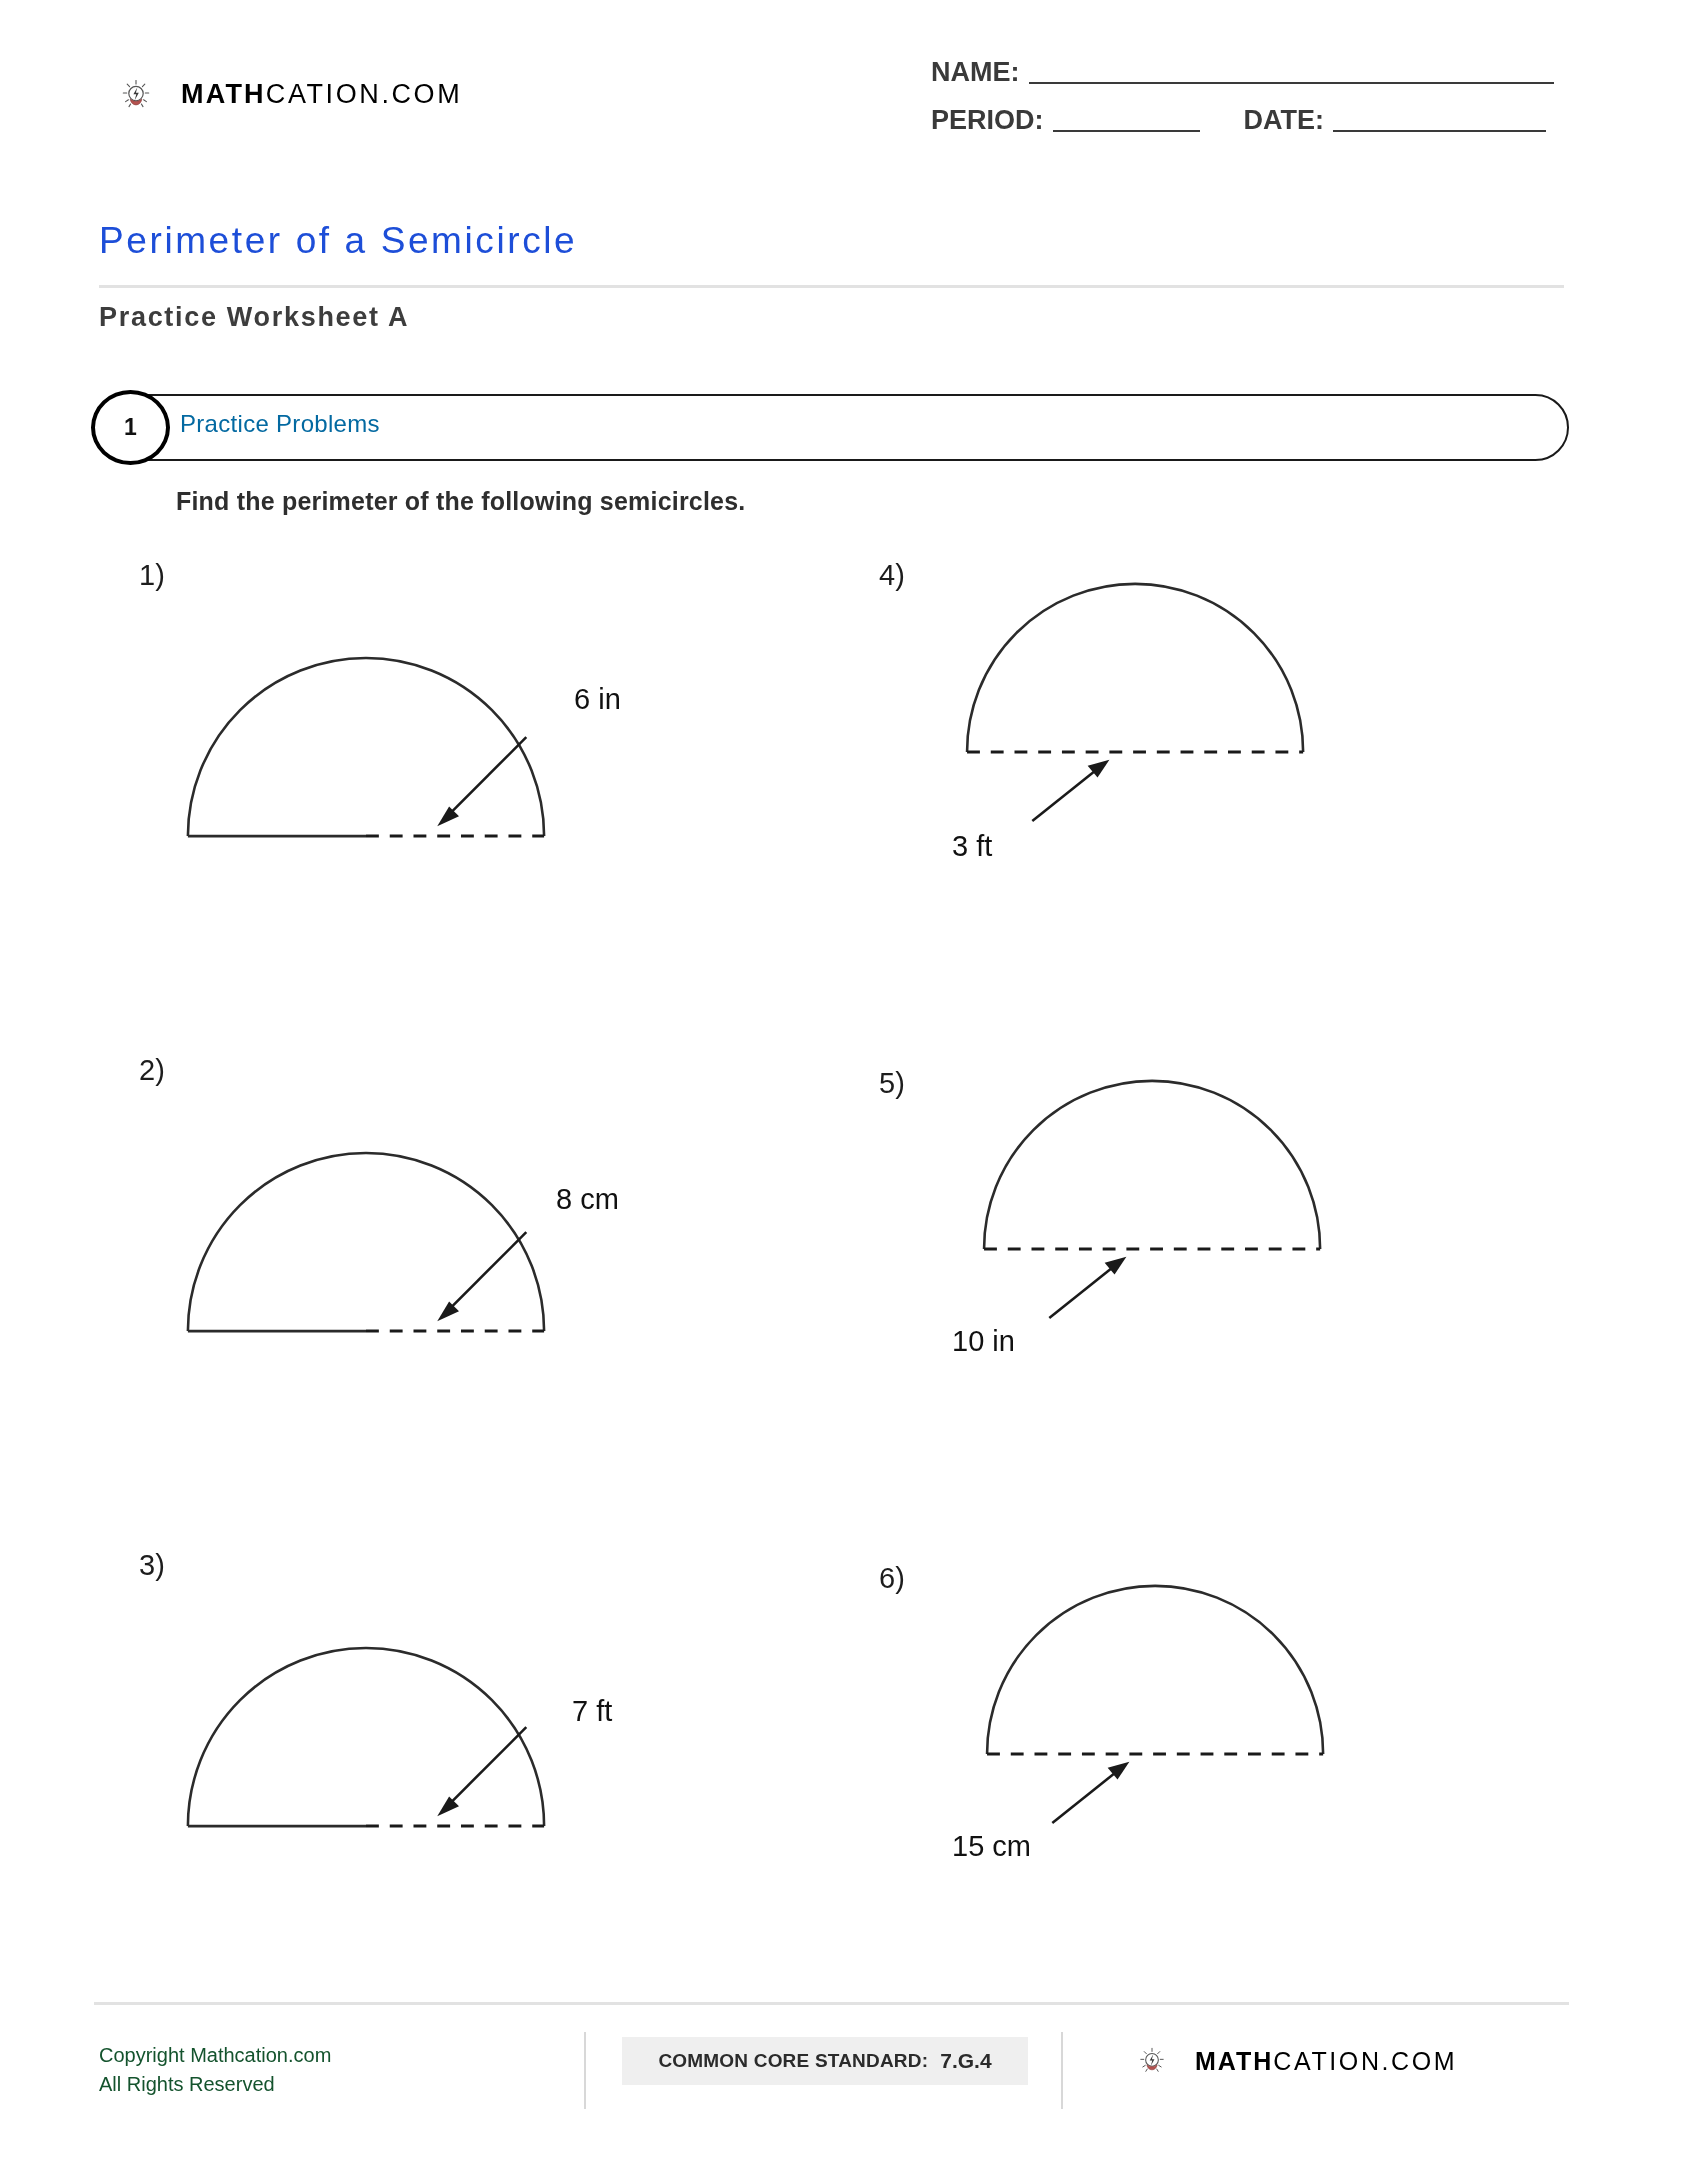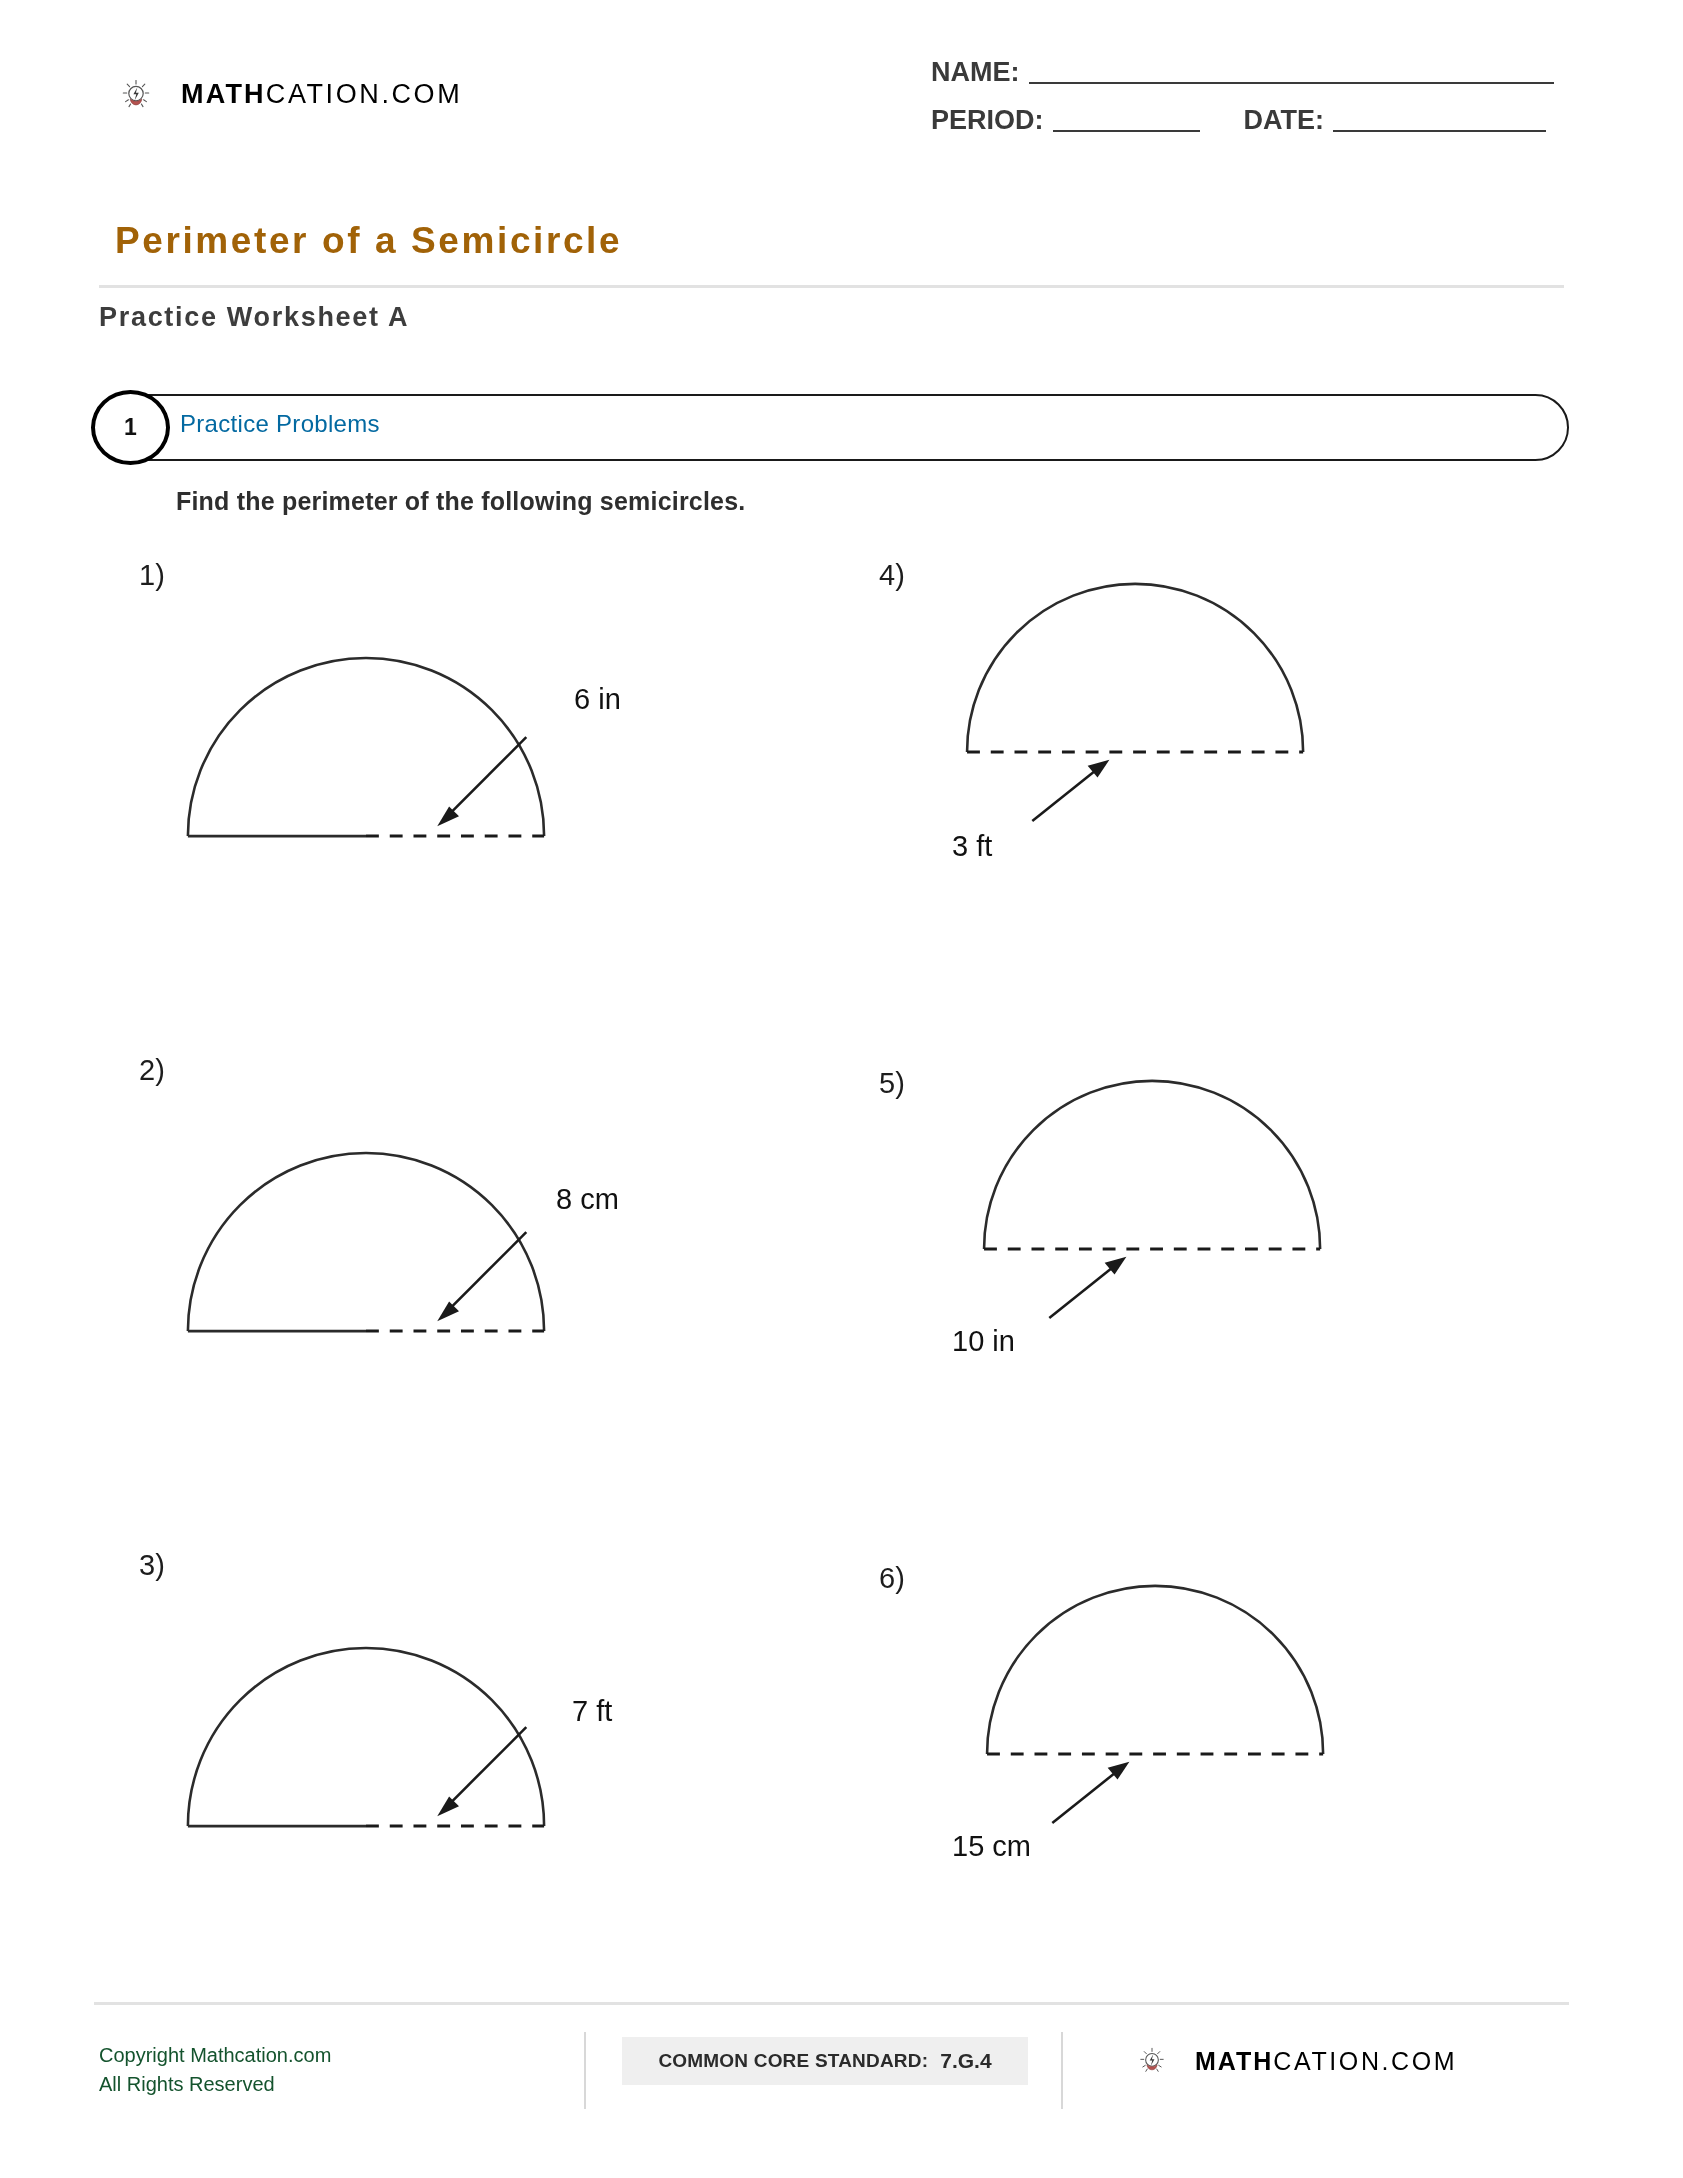--- a/index.html
+++ b/index.html
@@ -27,21 +27,21 @@
   .field-label { font-size: 27px; font-weight: 700; color: #3a3a3a; white-space: nowrap; }
   .field-line { border-bottom: 2.5px solid #3a3a3a; height: 1px; margin-left: 9px; align-self: flex-end; margin-bottom: 4px; }
   .line-name { width: 525px; }
   .line-period { width: 147px; }
   .line-date { width: 213px; }
   .field-gap { width: 44px; }
 
   
   .title {
     position: absolute; left: 99px; top: 220px;
-    font-size: 37px; font-weight: 700; letter-spacing: 2.6px; color: #a16207; margin-left: 16px;
+    font-size: 37px; font-weight: 400; letter-spacing: 2.6px; color: #1d4ed8;
   }
   .title-rule { position: absolute; left: 99px; top: 285px; width: 1465px; height: 3px; background: #e2e2e2; }
   .subtitle {
     position: absolute; left: 99px; top: 302px;
     font-size: 27px; font-weight: 700; letter-spacing: 1.7px; color: #3d3d3d;
   }
 
   
   .pill {
     position: absolute; left: 99px; top: 394px;

